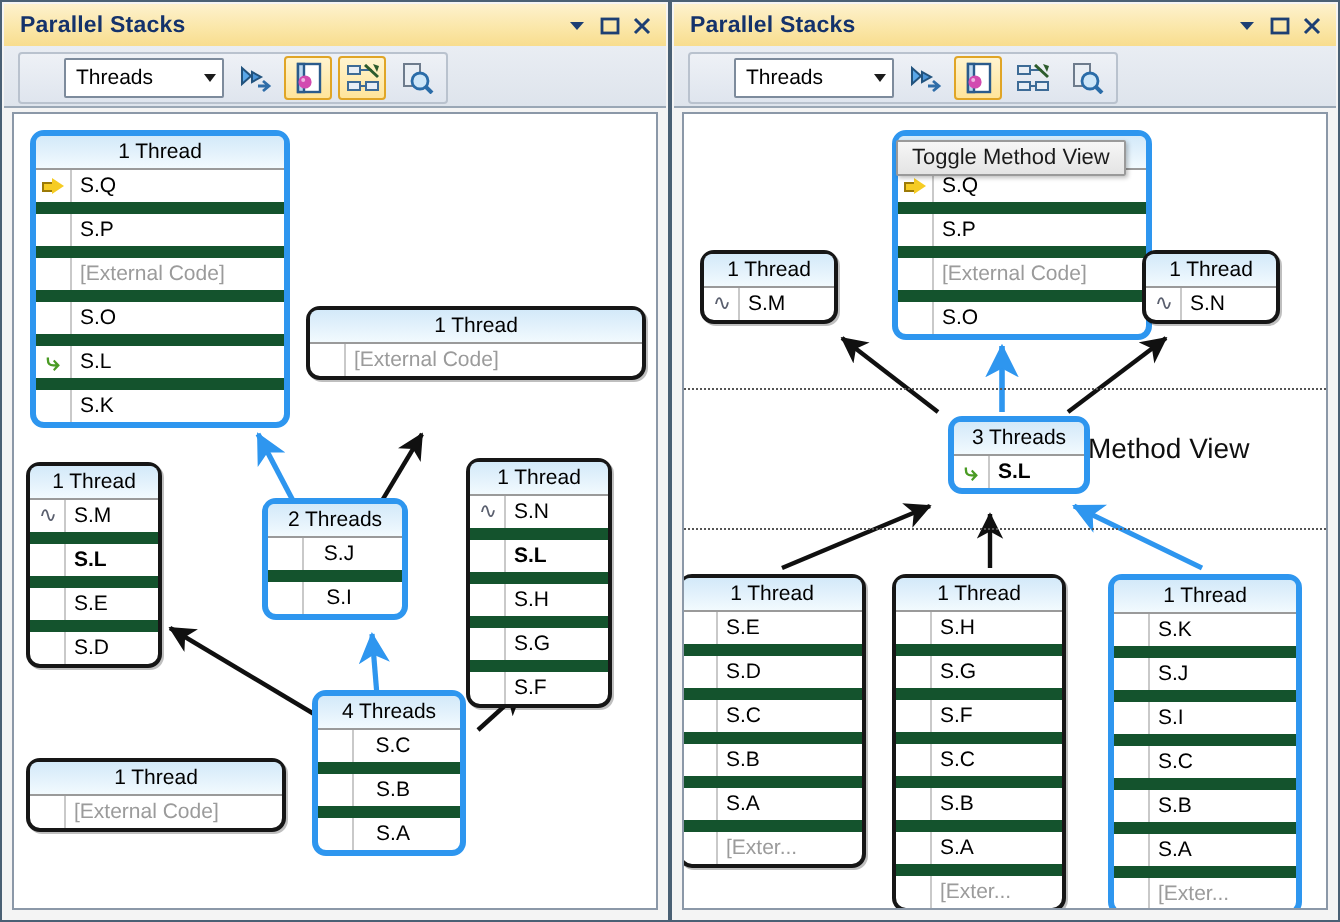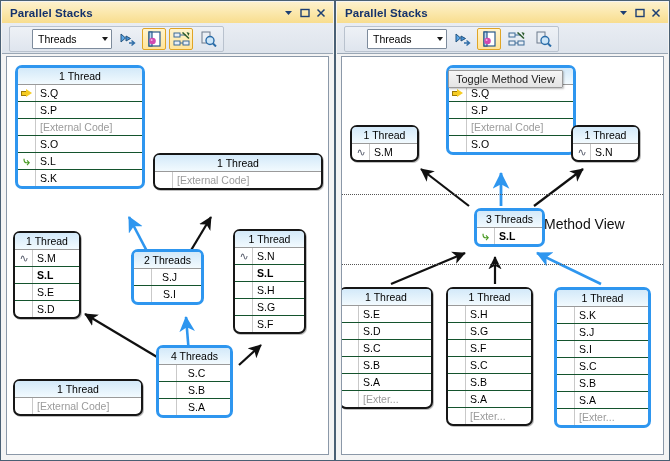--- a/index.html
+++ b/index.html
@@ -33,21 +33,21 @@
 
   .canvas{position:absolute;left:5px;right:5px;top:55px;bottom:5px;background:#fff;border:1px solid #8b98a8;overflow:hidden;}
 
   
   .node{position:absolute;box-sizing:border-box;border-radius:7px;background:#fff;}
   .node.black{border:2px solid #161616;box-shadow:1px 1px 0 rgba(0,0,0,.25);}
   .node.blue{border:3px solid #2e96ef;}
   .node .hdr{height:16px;line-height:16px;text-align:center;font-size:10.5px;
     background:linear-gradient(to bottom,#d3e9f9,#f2fafe);border-radius:4px 4px 0 0;border-bottom:1px solid #9a9a9a;}
   .node.blue .hdr{border-radius:3px 3px 0 0;}
-  .row{height:16px;display:flex;align-items:stretch;border-bottom:1px solid #14532d;}
+  .row{height:16px;display:flex;align-items:stretch;border-bottom:6px solid #14532d;}
   .row:last-child{border-bottom:none;}
   .gut{width:17px;flex:0 0 17px;border-right:1px solid #c9c9c9;display:flex;align-items:center;justify-content:center;}
   .lbl{flex:1;display:flex;align-items:center;padding-left:4px;font-size:10.5px;line-height:1;}
   .lbl.ext{color:#9b9b9b;}
   .lbl.bold{font-weight:bold;}
   .node.center .lbl{justify-content:center;padding-left:0;padding-right:14px;}
 
   
   .g-yellow{width:11px;height:9px;position:relative;}
   .g-yellow:before{content:"";position:absolute;left:0;top:2px;width:6px;height:5px;background:#f6cc23;border:1px solid #9c7a07;box-sizing:border-box;}

